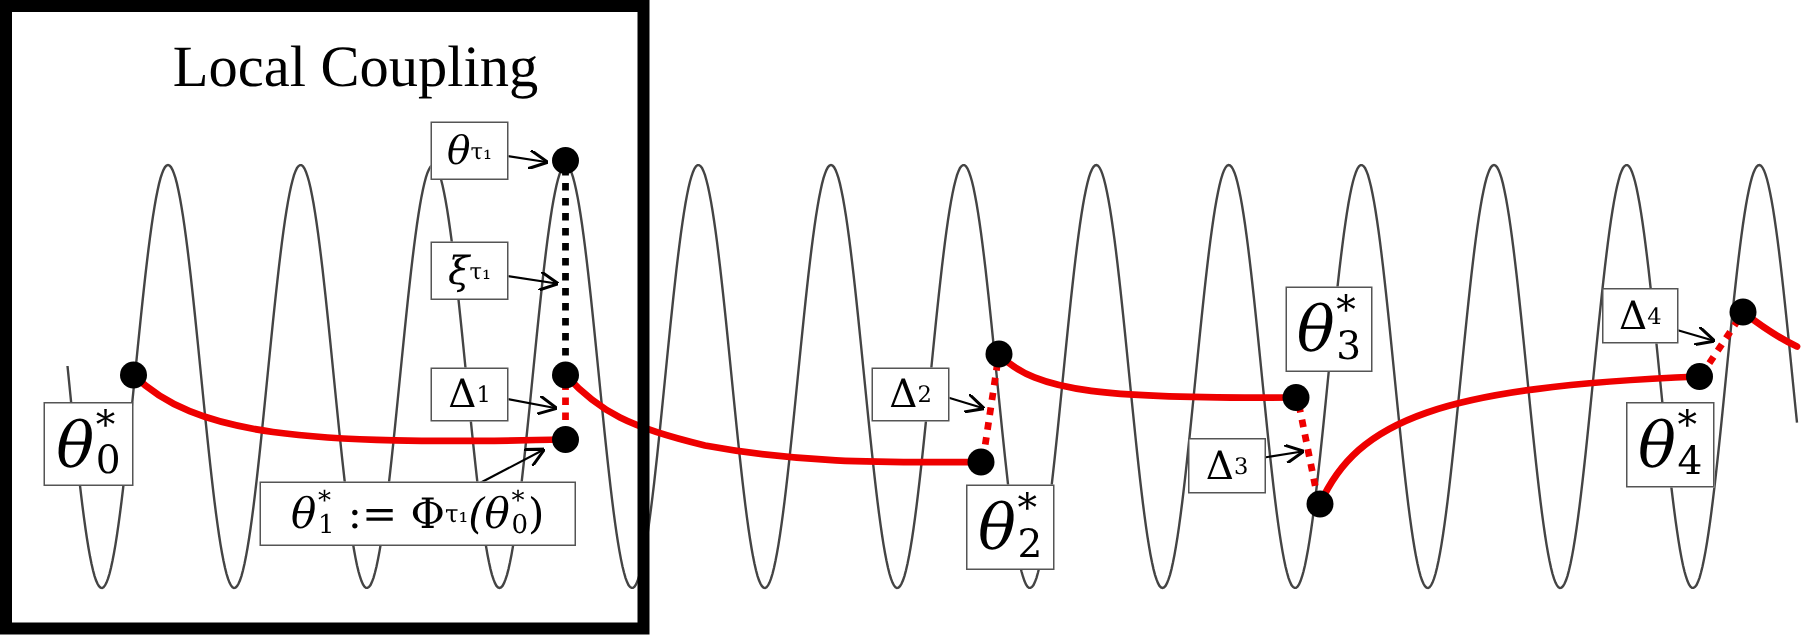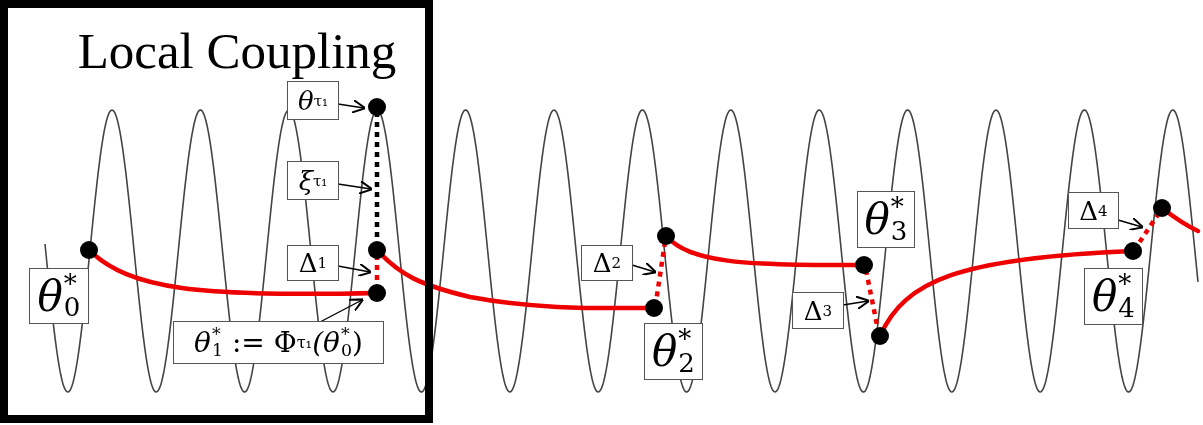--- a/index.html
+++ b/index.html
@@ -1,19 +1,19 @@
 <!DOCTYPE html>
 <html><head>
 <meta charset="utf-8">
 <style>
   html, body { margin:0; padding:0; background:#ffffff; }
   body { width:1203px; height:425px; overflow:hidden; position:relative; font-family:"DejaVu Serif", "Liberation Serif", serif; }
   #stage { position:absolute; left:0; top:0; width:1203px; height:425px; }
   .frame { position:absolute; left:0; top:0; width:417px; height:407px; border:8px solid #000; }
-  .title { position:absolute; left:0; top:22px; width:474px; text-align:center; font-family:"Liberation Serif", serif; font-size:51px; color:#000; }
+  .title { position:absolute; left:0; top:22px; width:474px; text-align:center; font-family:"Liberation Serif", serif; font-size:39px; color:#000; }
   .lbl { position:absolute; background:#fff; border:1.5px solid #555; box-sizing:border-box; display:flex; align-items:center; justify-content:center; font-family:"DejaVu Serif", serif; font-style:italic; color:#000; white-space:nowrap; }
   .lbl .sub { font-size:0.58em; font-style:normal; vertical-align:-0.45em; }
   .small { font-size:26px; }
   .big { font-size:42px; }
   .stack { display:inline-flex; flex-direction:column; line-height:0.9; font-style:normal; margin-left:1px; }
   .stack span { font-size:0.62em; }
 </style>
 </head>
 <body>
 

